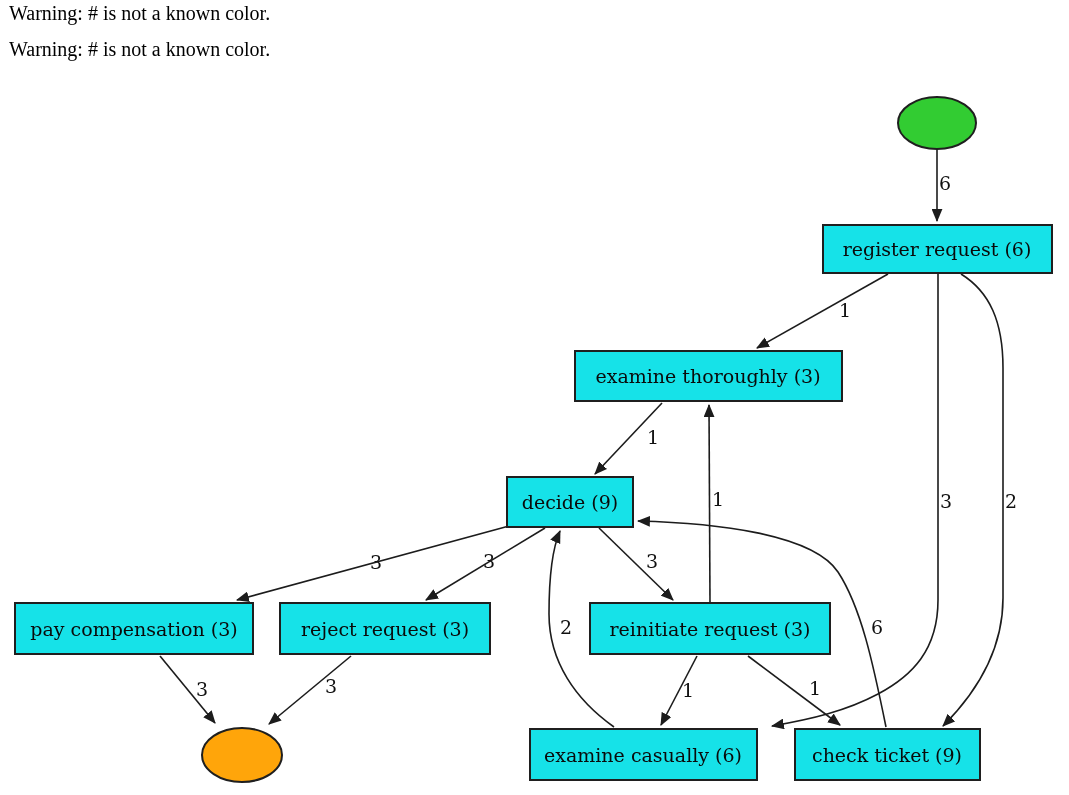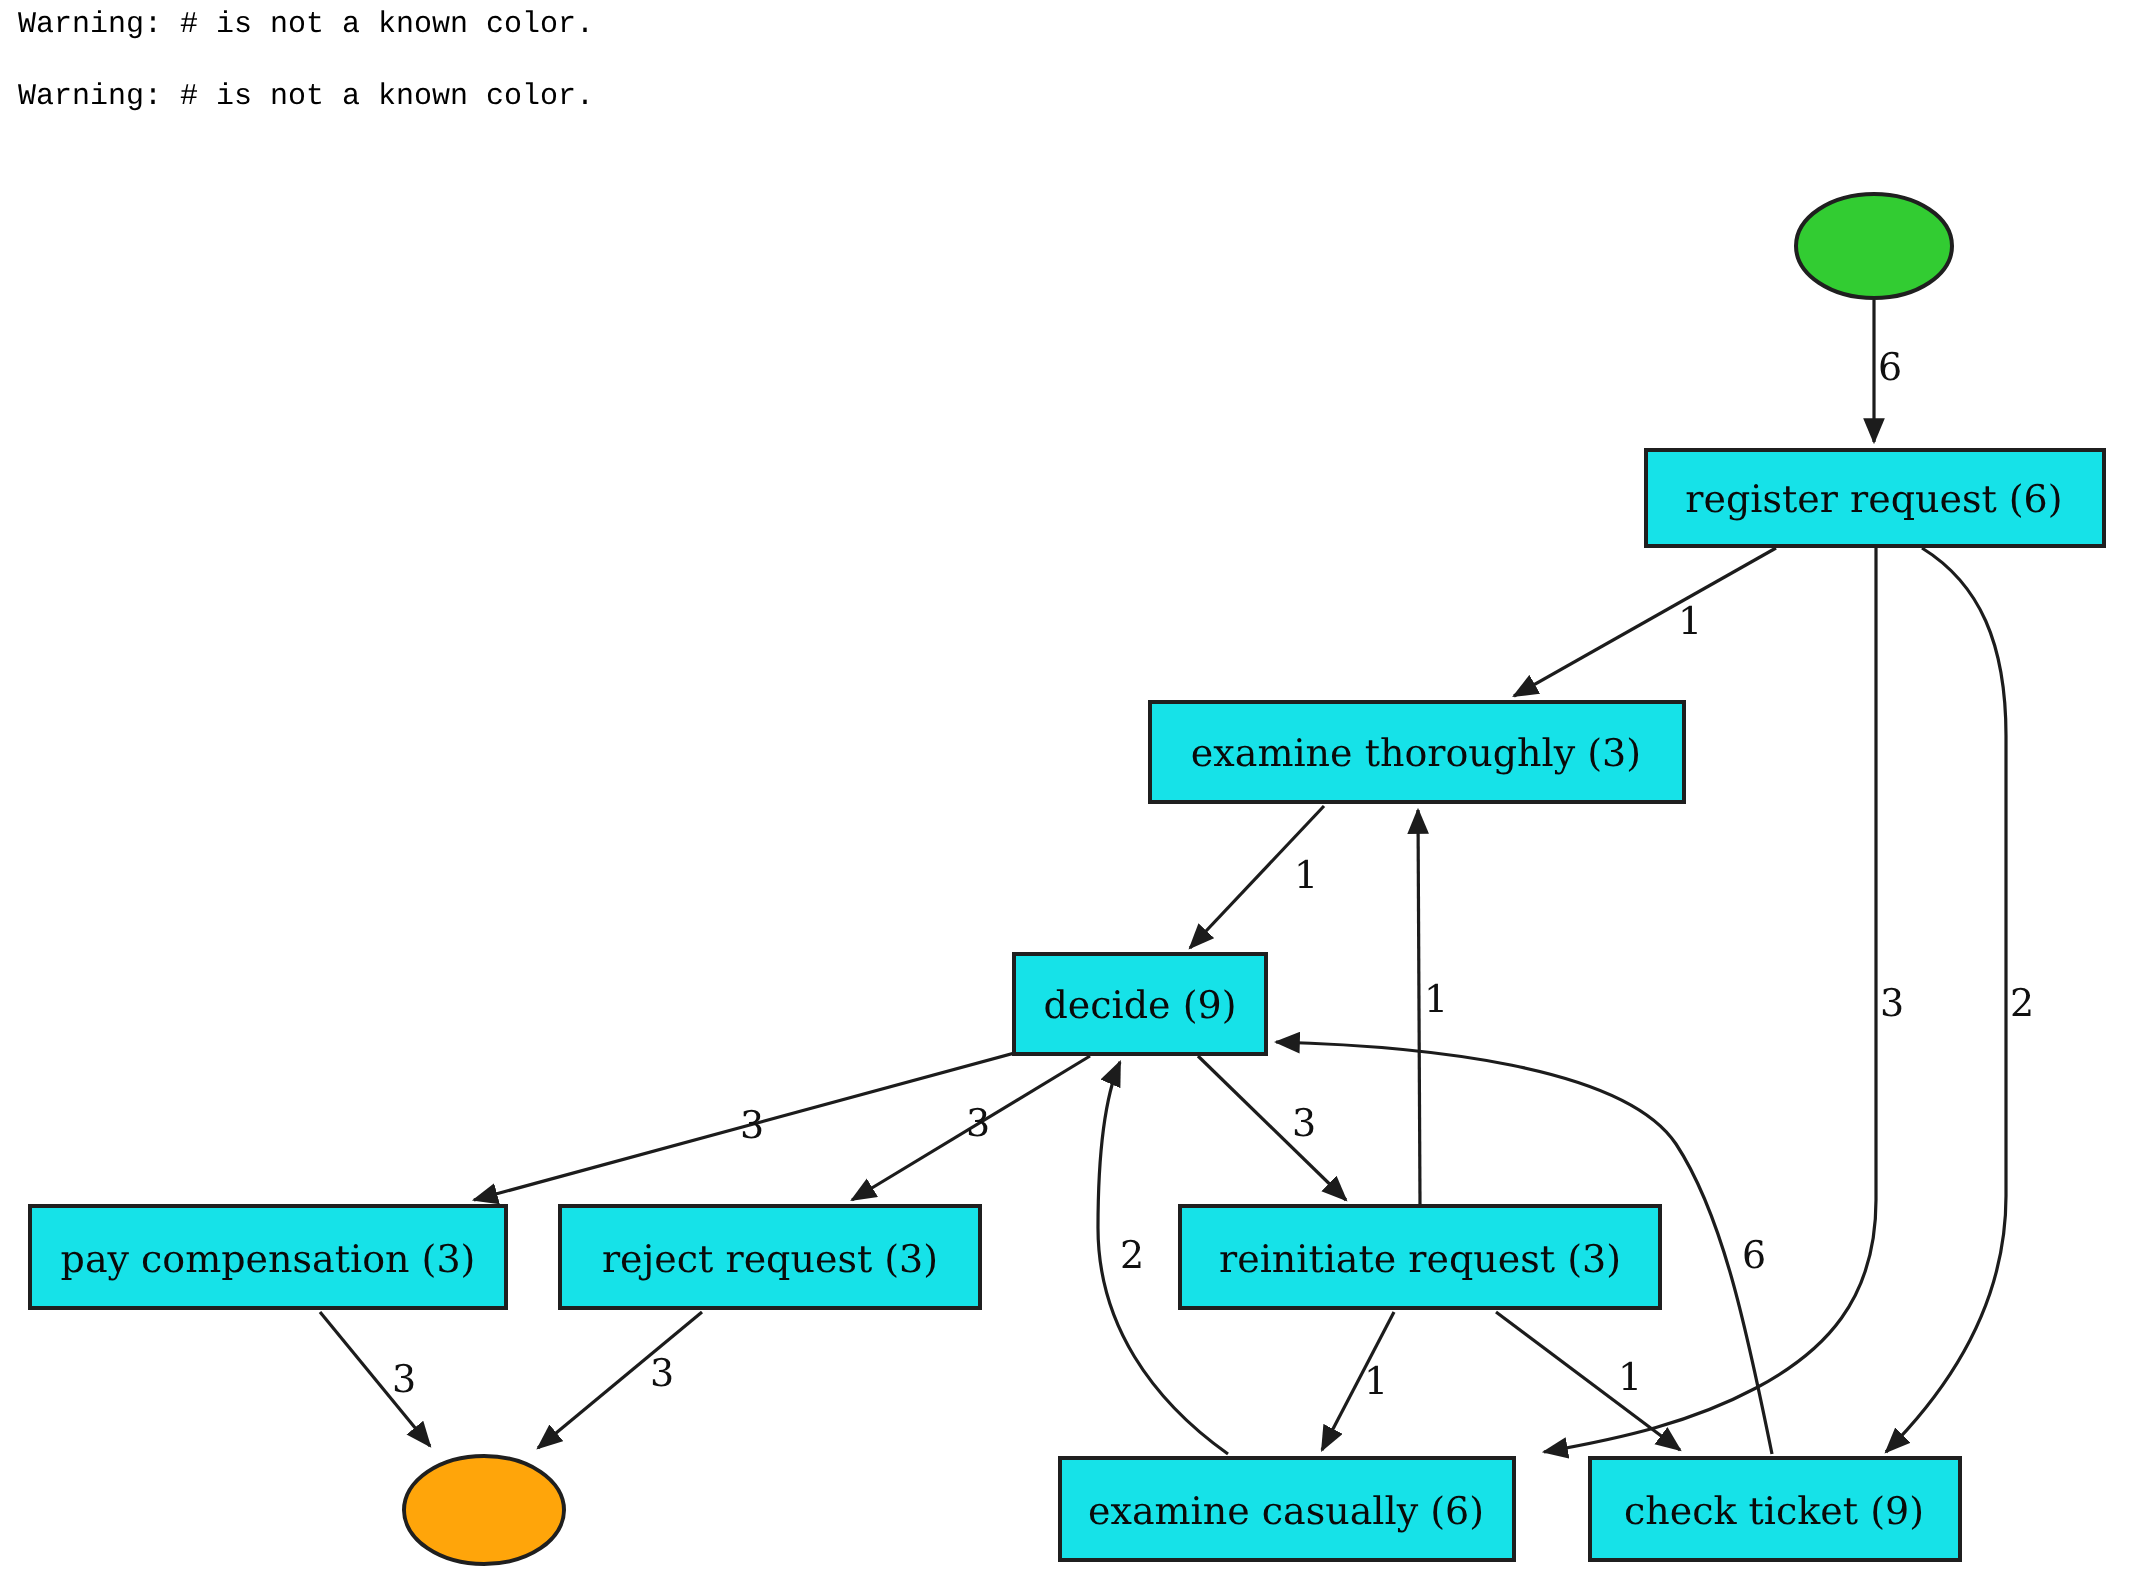--- a/index.html
+++ b/index.html
@@ -11,22 +11,22 @@
     width: 1069px;
     height: 795px;
     position: relative;
     overflow: hidden;
     font-family: "DejaVu Serif", serif;
   }
   .warnings {
     position: absolute;
     left: 9px;
     top: 4px;
-    font-family: Liberation Mono, monospace;
-    font-size: 15px;
+    font-family: Liberation Serif, serif;
+    font-size: 20px;
     line-height: 18px;
     color: #000000;
   }
   .warnings .warning-line {
     margin-bottom: 18px;
     white-space: pre;
   }
   svg.graph {
     position: absolute;
     left: 0;

